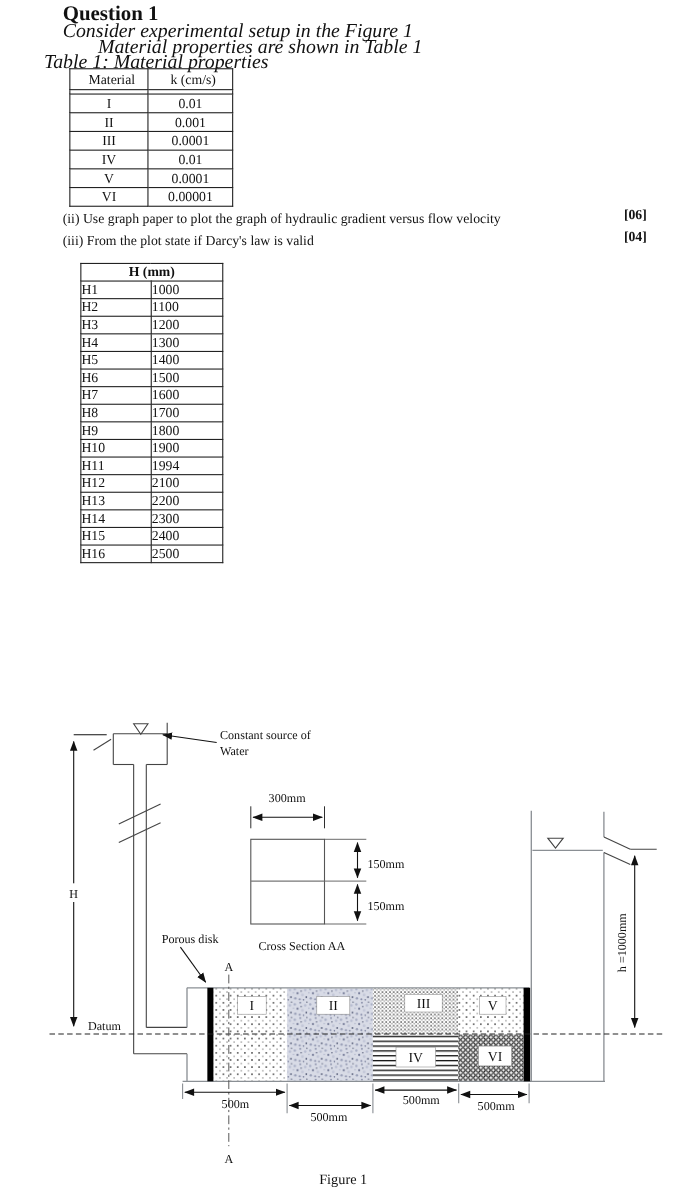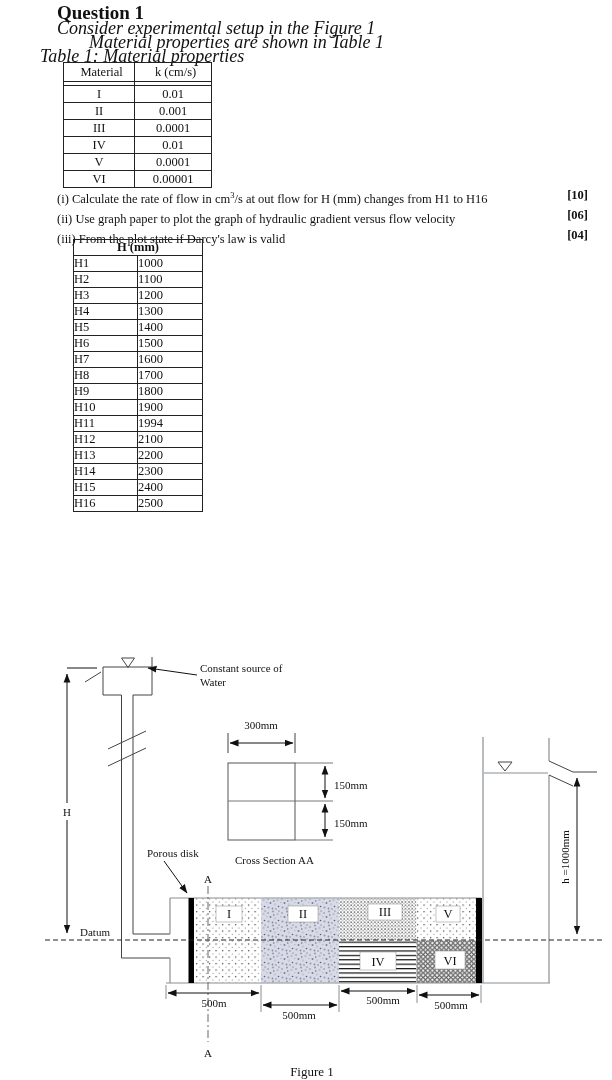--- a/index.html
+++ b/index.html
@@ -74,24 +74,20 @@
         </tr>
     <tr>
           <td>VI</td>
           <td>0.00001</td>
         </tr>
   </tbody>
     </table>
 
   <div class="abs items" style="left:57px; top:188px;">
     <div class="item">
-      <span class="itext"><span>(i) Calculate the rate of flow in cm</span><sup>3</sup><span>/s at out flow for H (mm) changes from H1 to H16</span></span>
-      <span class="marks">[10]</span>
-    </div>
-    <div class="item">
       <span class="itext"><span>(ii) Use graph paper to plot the graph of hydraulic gradient versus flow velocity</span><sup></sup><span></span></span>
       <span class="marks">[06]</span>
     </div>
     <div class="item">
       <span class="itext"><span>(iii) From the plot state if Darcy's law is valid</span><sup></sup><span></span></span>
       <span class="marks">[04]</span>
     </div>
   </div>
 
   <table class="abs t2" style="left:73px; top:239px;">

